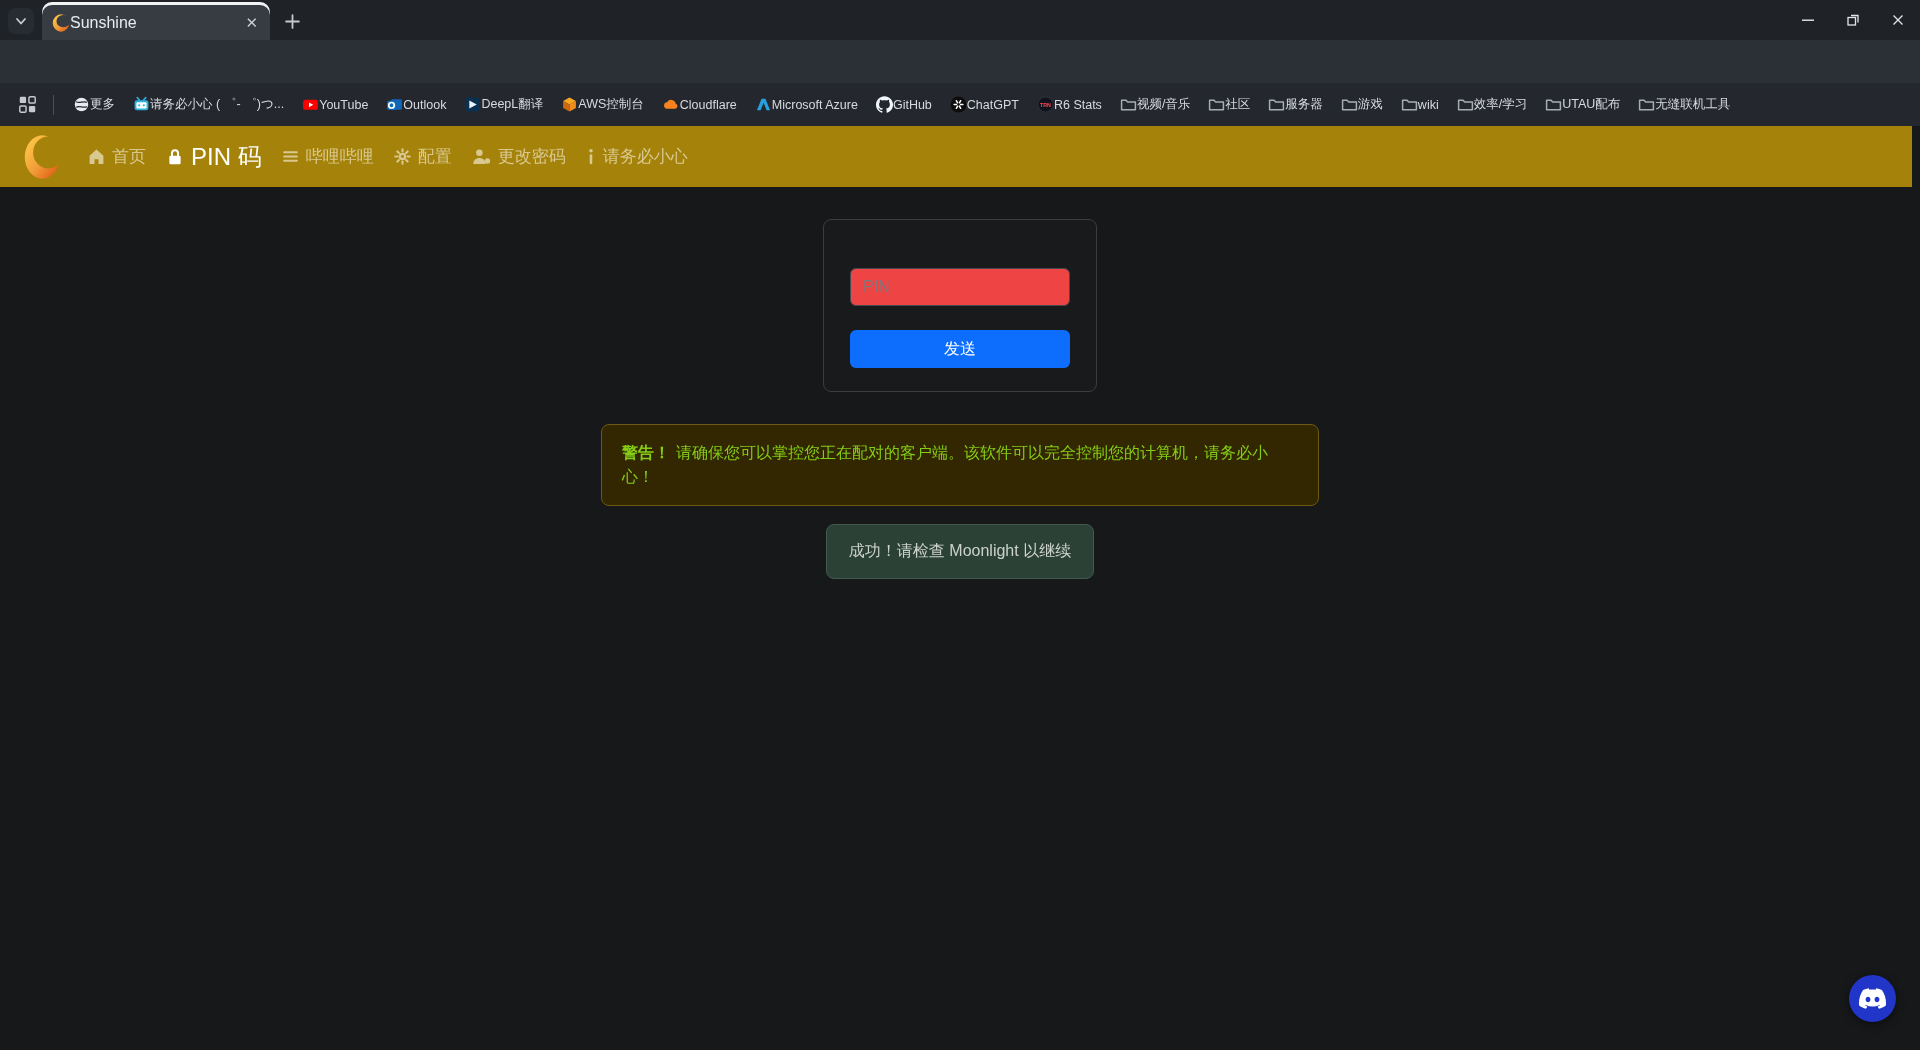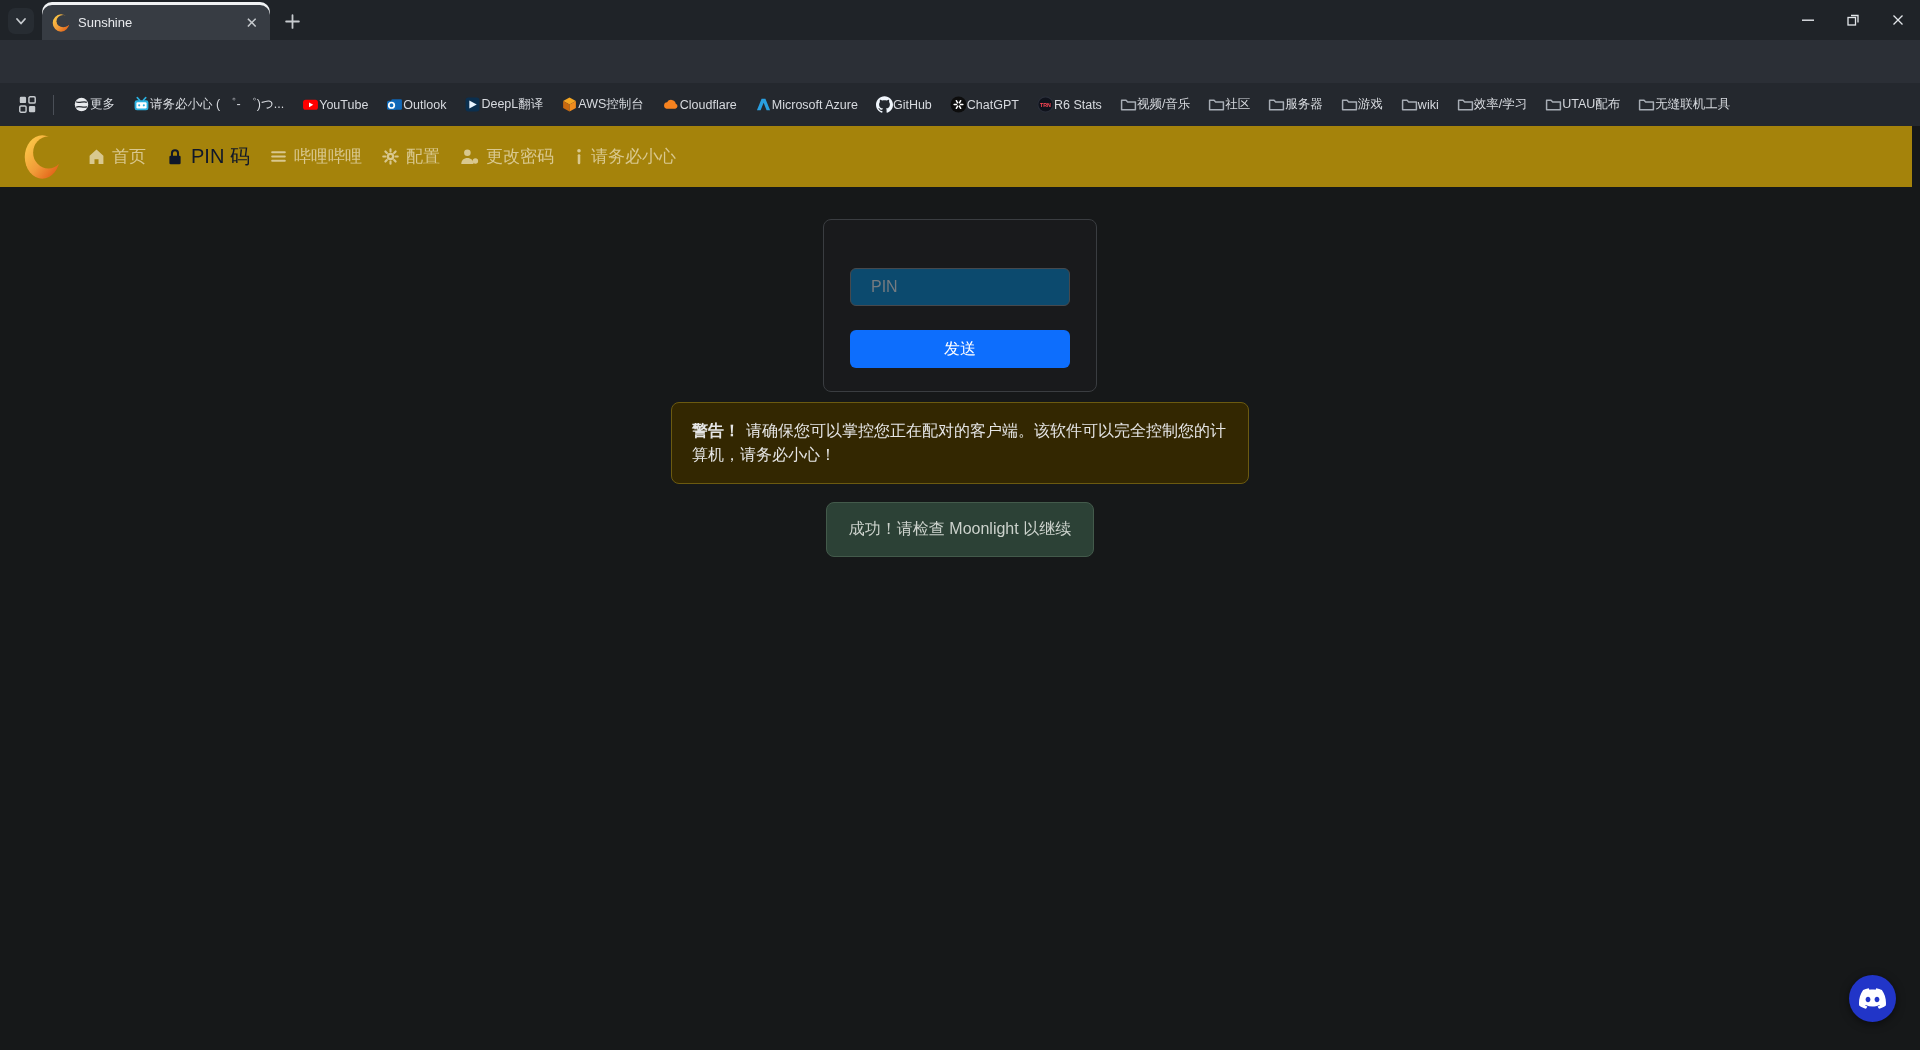--- a/index.html
+++ b/index.html
@@ -6,21 +6,21 @@
   html,body { width:1920px; height:1050px; overflow:hidden; background:#161819;
     font-family:"Liberation Sans","DejaVu Sans",sans-serif; }
   svg { display:block; }
 
   
   .tabbar { position:absolute; top:0; left:0; width:1920px; height:40px; background:#1f2328; }
   .tab-search-btn { position:absolute; left:8px; top:8px; width:26px; height:26px; border-radius:7px;
     background:#272c32; display:flex; align-items:center; justify-content:center; }
   .tab { position:absolute; left:42px; top:2px; width:228px; height:38px; background:#373c43;
     border-radius:10px 10px 0 0; box-shadow:inset 0 3px 0 #f1f3f4; display:flex; align-items:center; padding:3px 10px 0 10px; }
-  .tab-title { color:#e8eaed; font-size:13px; margin-left:8px; flex:1; white-space:nowrap; overflow:hidden; }
+  .tab-title { color:#e8eaed; font-size:16px; margin-left:0; flex:1; white-space:nowrap; overflow:hidden; }
   .tab-close { color:#c6cace; font-size:15px; line-height:1; padding:2px; }
   .newtab-btn { position:absolute; left:280px; top:9px; width:24px; height:24px; color:#c6cace;
     display:flex; align-items:center; justify-content:center; }
   .win-controls { position:absolute; right:0; top:0; height:40px; display:flex; }
   .win-btn { width:45px; height:40px; display:flex; align-items:center; justify-content:center; color:#e3e6ea; }
 
   .toolbar { position:absolute; top:40px; left:0; width:1920px; height:43px; background:#2b2f36; }
   .nav-ico { position:absolute; top:49px; width:24px; height:24px; display:flex; align-items:center;
     justify-content:center; color:#aab0b7; }
   .omnibox { position:absolute; left:156px; top:46px; width:1600px; height:32px; border-radius:16px;
@@ -44,34 +44,34 @@
   .bm-sep { width:1px; height:20px; background:#4a4f57; margin:0 10px 0 12px; }
   .bm { display:flex; align-items:center; padding:0 9px; height:30px; border-radius:6px;
     color:#d7dadf; font-size:12.5px; white-space:nowrap; }
 
   
   .appnav { position:absolute; top:126px; left:0; width:1912px; height:61px; background:#a5830b;
     display:flex; align-items:center; padding-left:24px; }
   .brand { width:38px; height:48px; margin-right:16px; }
   .appnav-item { display:flex; align-items:center; gap:7px; padding:0 10px; color:#d9c88f;
     font-size:17px; }
-  .appnav-item.active { color:#0f172a; font-size:20px; font-weight:500; }
+  .appnav-item.active { color:#ffffff; font-size:24px; font-weight:500; }
 
   
   .content { position:absolute; top:187px; left:0; width:1920px; height:863px; background:#161819; }
   .page-title { margin:26px 0 0 312px; font-size:40px; font-weight:500; color:#ffffff; letter-spacing:.5px; }
   .pin-card { width:274px; margin:32px auto 0; background:#191a1c; border:1px solid #3a3d41;
     border-radius:8px; padding:48px 26px 23px; }
-  .pin-input { width:100%; height:38px; background:#0c4a6e; border:1px solid #46494d; border-radius:6px;
-    color:#e8eaed; font-size:16px; padding:0 20px; outline:none; font-family:inherit; }
+  .pin-input { width:100%; height:38px; background:#ef4444; border:1px solid #46494d; border-radius:6px;
+    color:#e8eaed; font-size:16px; padding:0 12px; outline:none; font-family:inherit; }
   .pin-input::placeholder { color:#757b80; }
   .send-btn { width:100%; height:38px; margin-top:24px; background:#0d6efd; border:none; border-radius:6px;
     color:#fff; font-size:16px; font-family:inherit; cursor:pointer; }
-  .alert-warning { width:578px; margin:10px auto 0; background:#332701; border:1px solid #6b5a10;
-    border-radius:8px; padding:16px 20px; color:#e5e5e5; font-size:16px; line-height:1.5; }
+  .alert-warning { width:718px; margin:32px auto 0; background:#332701; border:1px solid #6b5a10;
+    border-radius:8px; padding:16px 20px; color:#84cc16; font-size:16px; line-height:1.5; }
   .alert-warning b { margin-right:6px; }
   .alert-success { width:268px; margin:18px auto 16px; background:#2c4136; border:1px solid #435a4b;
     border-radius:8px; padding:16px 10px; color:#ccd2cc; font-size:16px; text-align:center; }
   .discord-fab { position:absolute; right:24px; bottom:28px; width:47px; height:47px; border-radius:50%;
     background:#2135c8; display:flex; align-items:center; justify-content:center;
     box-shadow:0 2px 8px rgba(0,0,0,.5); }
 </style>
 </head>
 <body>
 

